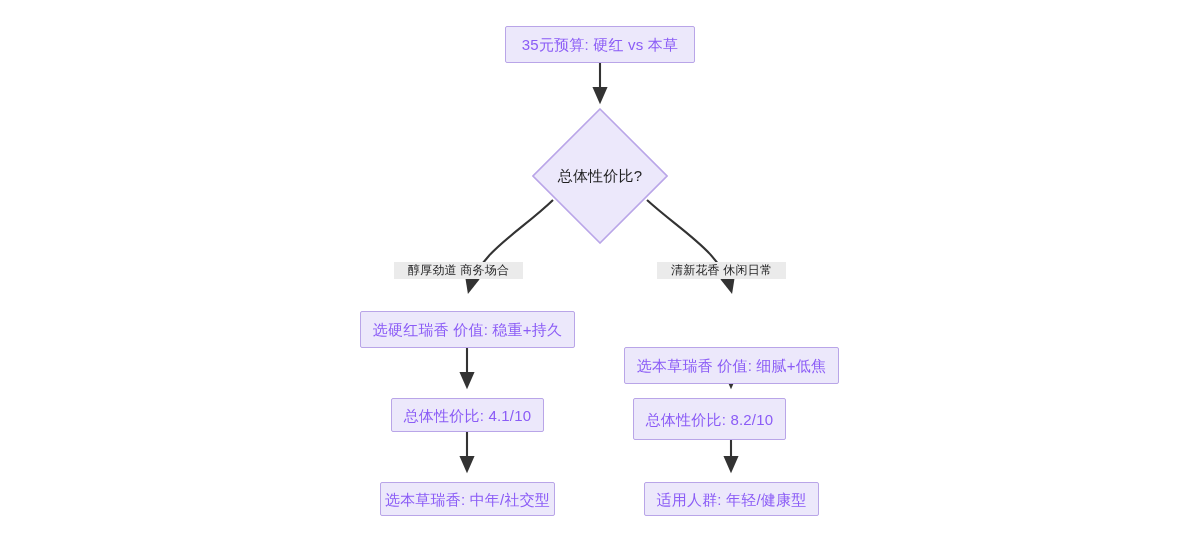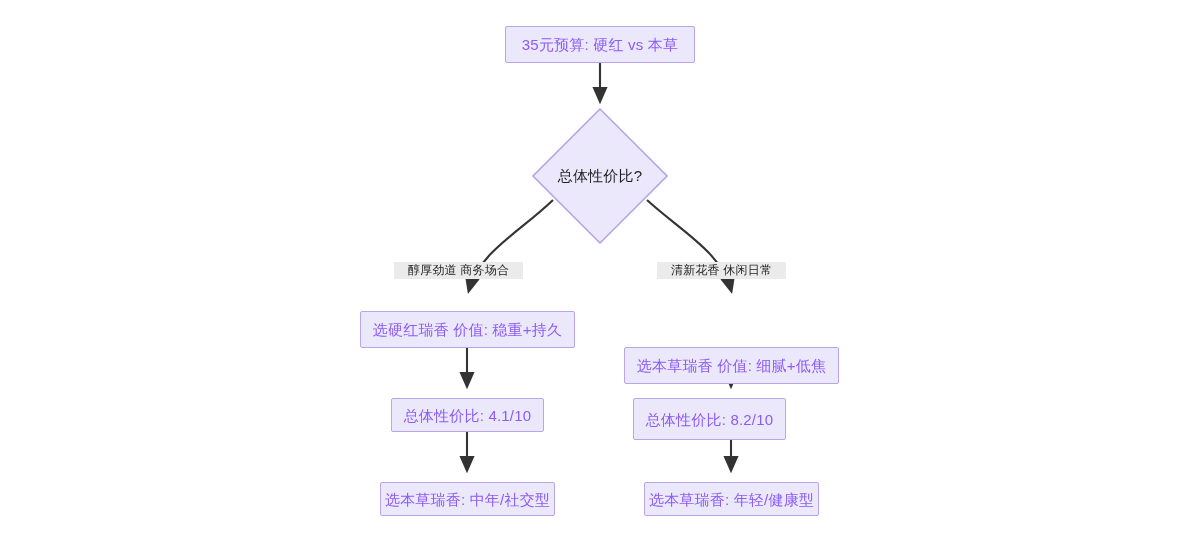--- a/index.html
+++ b/index.html
@@ -136,16 +136,16 @@
 
   <div class="node" style="left:633px; top:398px; width:153px; height:42px;">
     <span>总体性价比: 8.2/10</span>
   </div>
 
   <div class="node" style="left:380px; top:482px; width:175px; height:34px;">
     <span>选本草瑞香: 中年/社交型</span>
   </div>
 
   <div class="node" style="left:644px; top:482px; width:175px; height:34px;">
-    <span>选本草瑞香: 年轻/健康型</span>
+    <span>适用人群: 年轻/健康型</span>
   </div>
 
 </div>
 
 </body></html>

